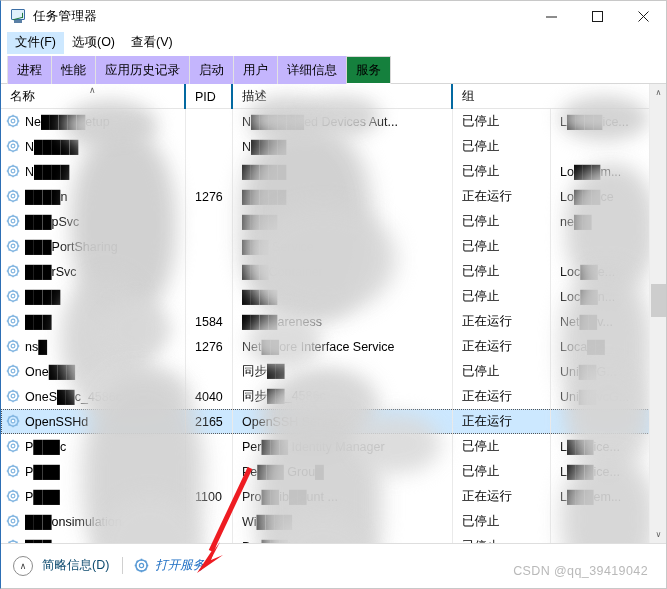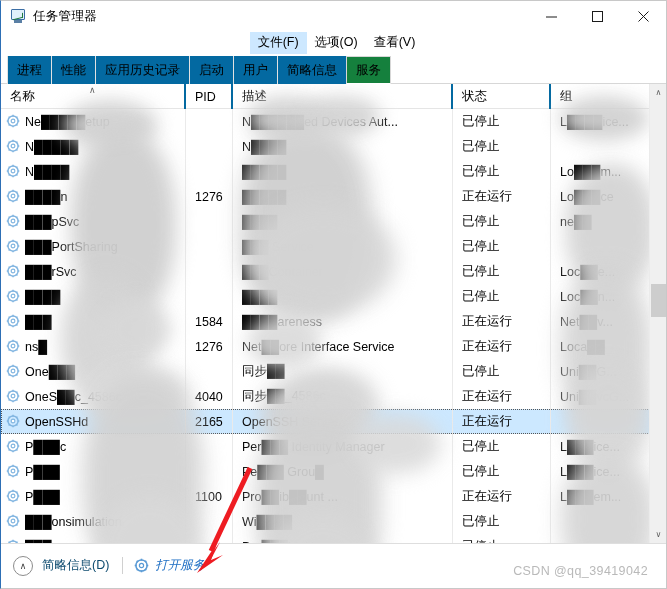--- a/index.html
+++ b/index.html
@@ -67,21 +67,20 @@
   }
   .wbtn svg { display: block; }
 
   
   .menubar {
     height: 24px;
     display: flex;
     align-items: center;
     padding-left: 6px;
     background: #ffffff;
-    justify-content: center;
   }
   .menu-item {
     font-size: 12.5px;
     color: #000;
     padding: 3px 8px 4px 8px;
     line-height: 15px;
   }
   .menu-item.active {
     background: #cde8ff;
   }
@@ -100,21 +99,21 @@
     position: absolute; left: 0; right: 0; bottom: 0;
     height: 1px; background: #d7d7d7;
   }
   .tab {
     position: relative;
     height: 28px;
     padding: 0 9px;
     display: flex; align-items: center;
     font-size: 12.5px; color: #000;
     border-left: 1px solid #e2e2e2;
-    background: #0369a1;
+    background: #c4b5fd;
     z-index: 1;
   }
   .tab:first-child { border-left: 1px solid #e2e2e2; }
   .tab.active {
     border: 1px solid #d7d7d7;
     border-bottom: 1px solid #ffffff;
     background: #15803d;
     z-index: 3;
   }
 
@@ -300,34 +299,33 @@
       <div class="menu-item">选项(O)</div>
       <div class="menu-item">查看(V)</div>
     </div>
 
   <div class="tabstrip" id="tabstrip">
       <div class="tab">进程</div>
       <div class="tab">性能</div>
       <div class="tab">应用历史记录</div>
       <div class="tab">启动</div>
       <div class="tab">用户</div>
-      <div class="tab">简略信息</div>
+      <div class="tab">详细信息</div>
       <div class="tab active">服务</div>
     </div>
 
   <div class="list-wrap">
 
     <div class="colhead">
       <div class="col c-name">
         <span>名称</span>
         <span class="sort-arrow">∧</span>
       </div>
       <div class="col c-pid">PID</div>
       <div class="col c-desc">描述</div>
-      <div class="col c-stat">状态</div>
       <div class="col c-grp">组</div>
     </div>
 
     <div class="rows" id="rows">
         <div class="row">
           <div class="cell c-name">
             <span class="svcicon">
               <svg width="15" height="15" viewBox="0 0 16 16">
                 <circle cx="7.5" cy="7.5" r="5.4" fill="none" stroke="#7fb4e0" stroke-width="1.5"></circle>
                 <circle cx="7.5" cy="7.5" r="2.0" fill="#ffffff" stroke="#7fb4e0" stroke-width="1.2"></circle>

